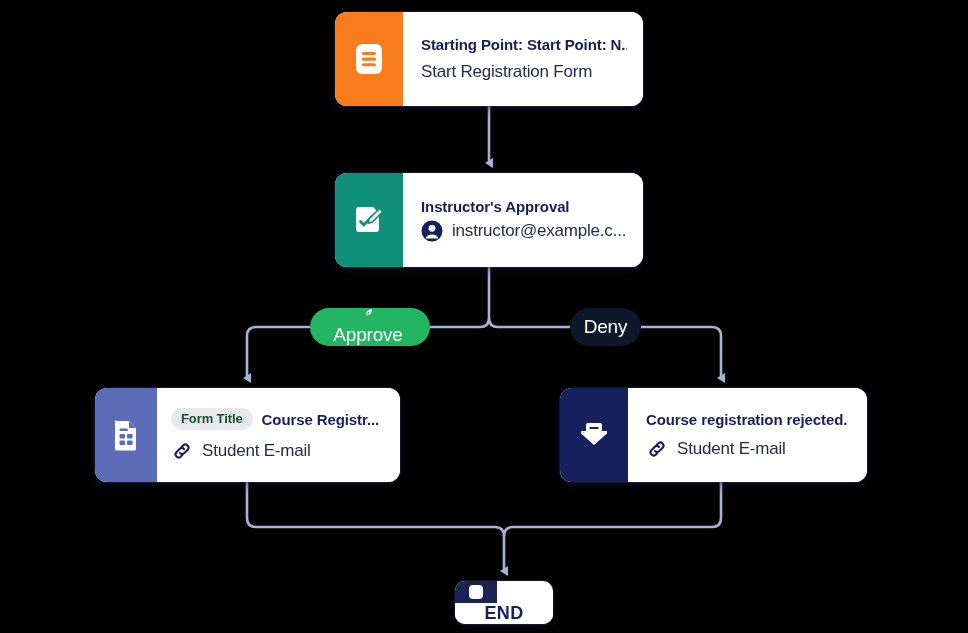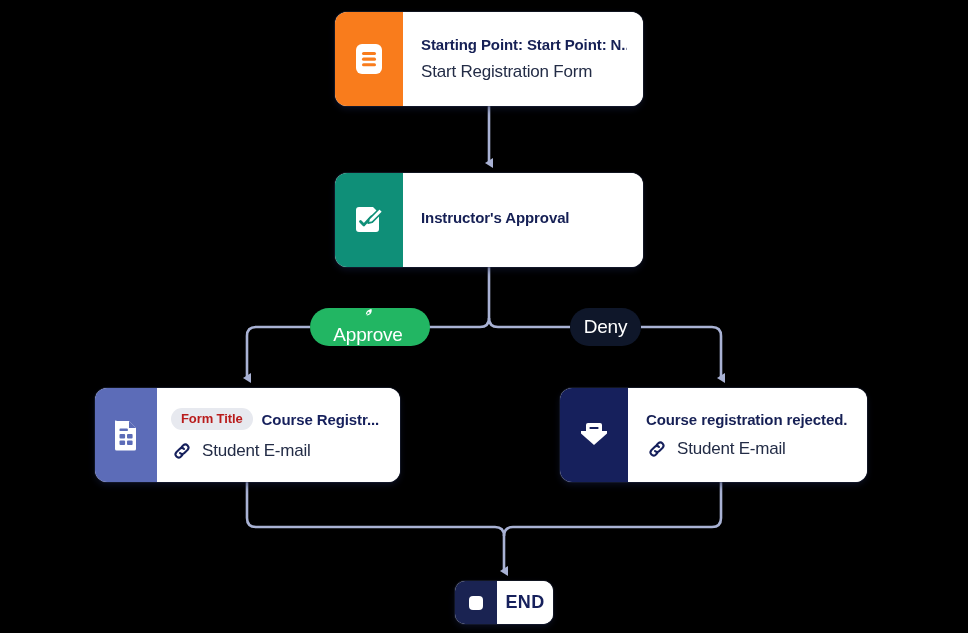--- a/index.html
+++ b/index.html
@@ -110,39 +110,40 @@
   #node-rejected {
     left: 560px; top: 388px; width: 307px; height: 94px;
   }
   #node-rejected .node-icon { width: 68px; background: #16205c; }
   #node-rejected .node-title { margin-bottom: 10px; }
 
   
   #node-end {
     left: 455px; top: 581px; width: 98px; height: 43px;
     border-radius: 10px;
+    flex-direction: column;
   }
   #node-end .node-icon { width: 42px; background: #1a2352; }
   #node-end .end-label {
     flex: 1 1 auto;
     display: flex;
     align-items: center;
     justify-content: center;
     font-size: 18px;
     font-weight: bold;
     color: #16205c;
     letter-spacing: 0.3px;
     background: #ffffff;
   }
 
   
   .chip {
     display: inline-block;
     background: #e7e9ef;
-    color: #b91c1c;
+    color: #14532d;
     font-size: 13px;
     font-weight: bold;
     border-radius: 11px;
     padding: 4px 10px 5px 10px;
     line-height: 1;
     white-space: nowrap;
   }
   .chip-value {
     font-size: 15px;
     font-weight: bold;
@@ -221,20 +222,28 @@
   <div class="node" id="node-approval">
     <div class="node-icon">
       <svg width="36" height="36" viewBox="0 0 36 36">
         <path d="M8,5 h14 l6,6 v16 a3,3 0 0 1 -3,3 h-17 a3,3 0 0 1 -3,-3 v-19 a3,3 0 0 1 3,-3 z" fill="#ffffff"></path>
         <path d="M9.5,19.5 l3.4,3.4 l7.6,-8.2" fill="none" stroke="#0f8f78" stroke-width="2.8" stroke-linecap="round" stroke-linejoin="round"></path>
         <path d="M28.5,6.5 l3.2,3.2 l-10.4,10.4 l-4.2,1 l1,-4.2 z" fill="#ffffff" stroke="#0f8f78" stroke-width="1.6" stroke-linejoin="round"></path>
       </svg>
     </div>
     <div class="node-body">
       <div class="node-title">Instructor's Approval</div>
+      <div class="sub-row">
+        <svg width="22" height="22" viewBox="0 0 22 22">
+          <circle cx="11" cy="11" r="10.5" fill="#16205c"></circle>
+          <circle cx="11" cy="8.3" r="3.4" fill="#ffffff"></circle>
+          <path d="M4.6,18.6 a6.6,5.4 0 0 1 12.8,0 z" fill="#ffffff"></path>
+        </svg>
+        <span class="sub-text">instructor@example.c...</span>
+      </div>
     </div>
   </div>
 
   <div class="badge" id="badge-approve">
     <svg width="21" height="21" viewBox="0 0 24 24">
       <path d="M20.5,3.2 C17,3 12,4.4 8.6,7.8 C5.5,10.9 4.7,15.2 5.2,18.3 L9.6,13.9
                a2.6,2.6 0 1 1 1.3,1.3 L6.5,19.6 C9.6,20.1 13.9,19.3 17,16.2
                C20.4,12.8 20.8,6.9 20.5,3.2 Z" fill="#ffffff"></path>
     </svg>
     <span>Approve</span>

